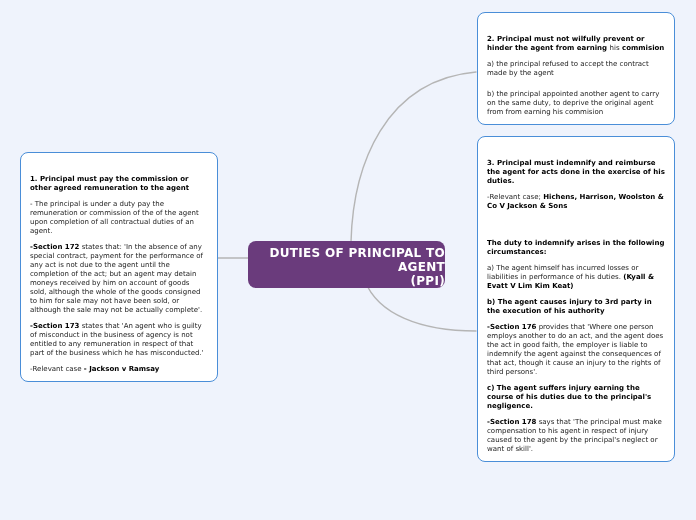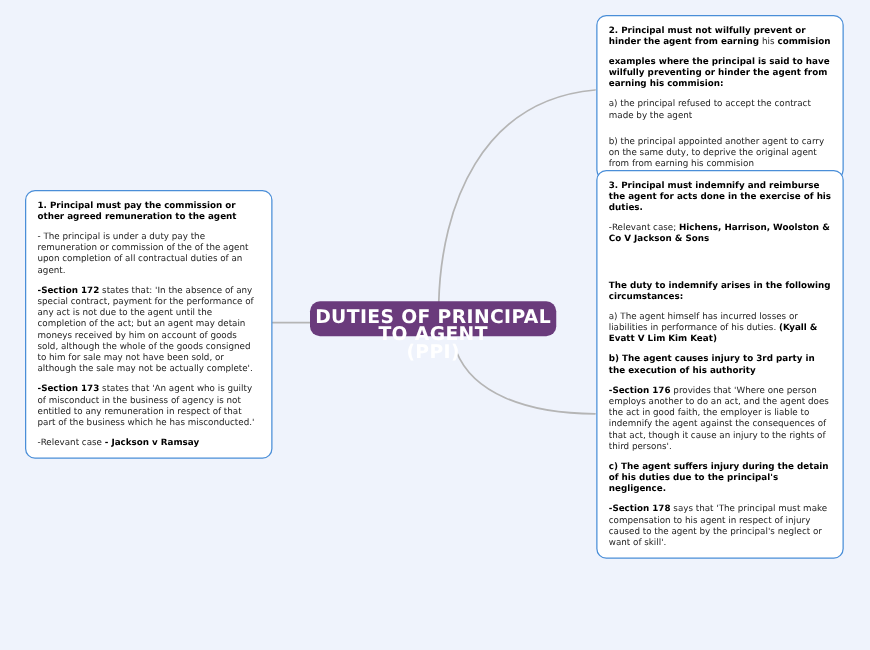--- a/index.html
+++ b/index.html
@@ -31,34 +31,34 @@
     border-radius:8px;
     padding:7px 9px;
     font-size:7px;
     line-height:9px;
     color:var(--text);
   }
   #box1{left:20px;top:152px;}
   #box2{left:477px;top:12px;}
   #box3{left:477px;top:136px;}
   .para{margin-top:7px;}
-  .para:first-child{margin-top:0;}
+  .para:first-child{margin-top:15px;}
   .para.gap-tight{margin-top:12px;}
   .para.gap-large{margin-top:28px;}
   .b{font-weight:bold;color:var(--bold-text);}
   .center-node{
     position:absolute;
     left:248px;top:241px;
-    width:197px;height:28px;
+    width:197px;height:47px;
     background:var(--node-fill);
     border-radius:8px;
     color:var(--node-text);
-    text-align:center;
+    text-align:right;
     font-weight:bold;
-    font-size:15px;
+    font-size:12px;
     line-height:14px;
     letter-spacing:0.3px;
     padding-top:5px;
   }
 </style>
 </head>
 <body>
 
 <div id="canvas">
 
@@ -70,32 +70,31 @@
 
   <div class="box" id="box1">
       <div class="para"><span class="b">1. Principal must pay the commission or other agreed remuneration to the agent</span></div>
       <div class="para"><span>- The principal is under a duty pay the remuneration or commission of the of the agent upon completion of all contractual duties of an agent.</span></div>
       <div class="para"><span class="b">-Section 172</span><span> states that: 'In the absence of any special contract, payment for the performance of any act is not due to the agent until the completion of the act; but an agent may detain moneys received by him on account of goods sold, although the whole of the goods consigned to him for sale may not have been sold, or although the sale may not be actually complete'.</span></div>
       <div class="para"><span class="b">-Section 173</span><span> states that 'An agent who is guilty of misconduct in the business of agency is not entitled to any remuneration in respect of that part of the business which he has misconducted.'</span></div>
       <div class="para"><span>-Relevant case </span><span class="b">- Jackson v Ramsay</span></div>
     </div>
   <div class="box" id="box2">
       <div class="para"><span class="b">2. Principal must not wilfully prevent or hinder the agent from earning </span><span>his</span><span class="b"> commision</span></div>
-      <div class="para"><span class="b">examples where the principal is said to have wilfully preventing or hinder the agent from earning his commision:</span></div>
       <div class="para"><span>a) the principal refused to accept the contract made by the agent</span></div>
       <div class="para gap-tight"><span>b) the principal appointed another agent to carry on the same duty, to deprive the original agent from from earning his commision</span></div>
     </div>
   <div class="box" id="box3">
       <div class="para"><span class="b">3. Principal must indemnify and reimburse the agent for acts done in the exercise of his duties.</span></div>
       <div class="para"><span>-Relevant case; </span><span class="b">Hichens, Harrison, Woolston &amp; Co V Jackson &amp; Sons</span></div>
       <div class="para gap-large"><span class="b">The duty to indemnify arises in the following circumstances:</span></div>
       <div class="para"><span>a) The agent himself has incurred losses or liabilities in performance of his duties. </span><span class="b">(Kyall &amp; Evatt V Lim Kim Keat)</span></div>
       <div class="para"><span class="b">b) The agent causes injury to 3rd party in the execution of his authority</span></div>
       <div class="para"><span class="b">-Section 176</span><span> provides that 'Where one person employs another to do an act, and the agent does the act in good faith, the employer is liable to indemnify the agent against the consequences of that act, though it cause an injury to the rights of third persons'.</span></div>
-      <div class="para"><span class="b">c) The agent suffers injury during the detain of his duties due to the principal's negligence.</span></div>
+      <div class="para"><span class="b">c) The agent suffers injury earning the course of his duties due to the principal's negligence.</span></div>
       <div class="para"><span class="b">-Section 178</span><span> says that 'The principal must make compensation to his agent in respect of injury caused to the agent by the principal's neglect or want of skill'.</span></div>
     </div>
 
   <div class="center-node">
     <div>DUTIES OF PRINCIPAL TO AGENT</div>
     <div>(PPI)</div>
   </div>
 
 </div>
 

